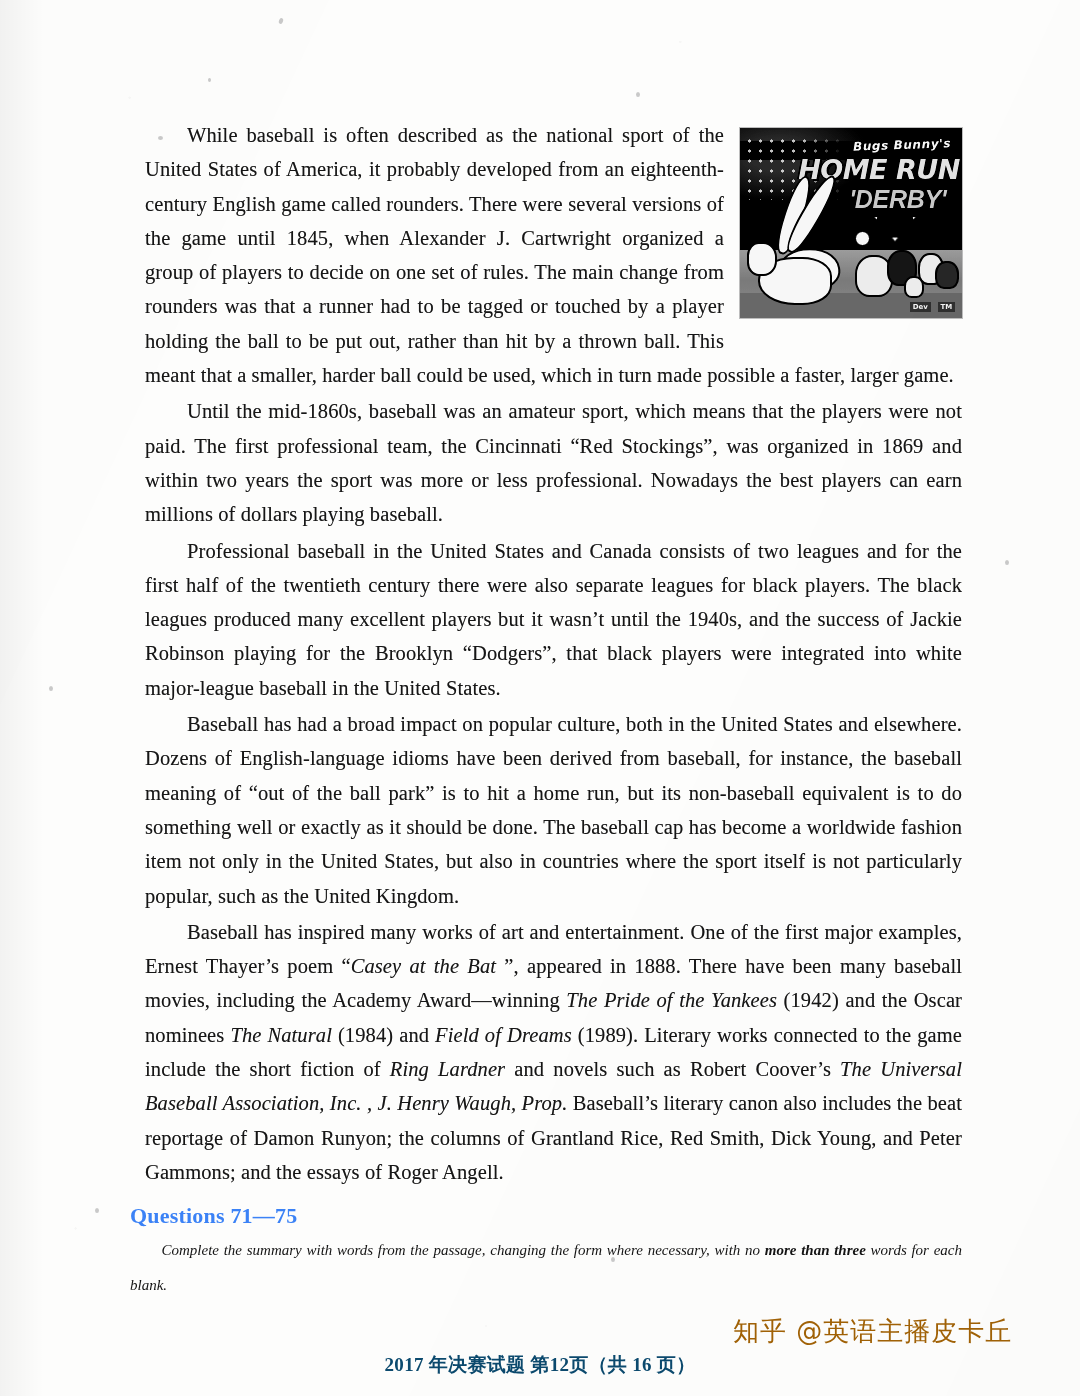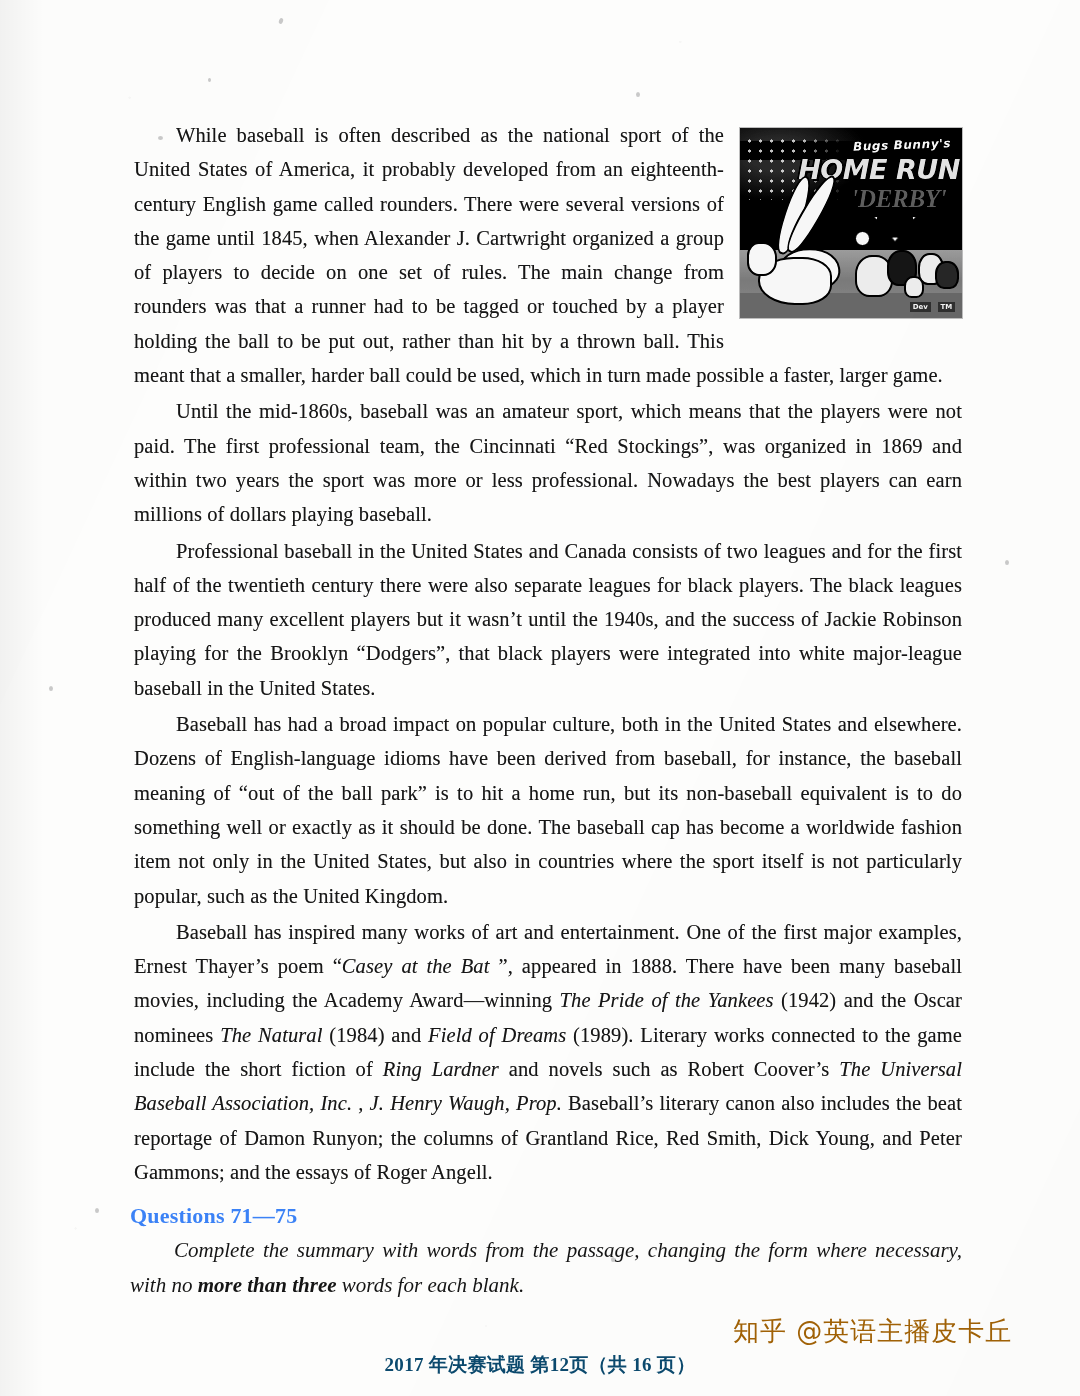--- a/index.html
+++ b/index.html
@@ -48,21 +48,21 @@
 
   
   .content {
     position: absolute;
     left: 130px;
     top: 118px;
     width: 832px;
   }
 
   p.para {
-    margin: 0 0 2px 4px;
+    margin: 0 0 2px 15px;
     font-size: 20.5px;
     line-height: 34.3px;
     text-align: justify;
     text-indent: 2.05em;
     letter-spacing: .1px;
     color: #161616;
     
     text-shadow: 0 0 .35px rgba(0,0,0,.35);
   }
 
@@ -132,25 +132,25 @@
     font-family: "DejaVu Sans", sans-serif;
     font-weight: bold; font-style: italic;
     font-size: 27px; line-height: 25px;
     letter-spacing: -.5px;
     color: #bef264;
     text-shadow: 2px 2px 0 #000, -1.5px 0 0 #000, 0 -1.5px 0 #000, 1.5px 0 0 #000;
     white-space: nowrap;
   }
   .cover .t-derby {
     position: absolute; right: 7%; top: 30%;
-    font-family: Liberation Serif, serif;
+    font-family: Liberation Sans, sans-serif;
     font-weight: bold; font-style: italic;
     font-size: 25px;
     letter-spacing: -.3px;
-    color: #ef4444;
+    color: #fdba74;
     text-shadow: 2px 2px 0 #000, -1.5px 0 0 #000, 0 -1.5px 0 #000, 1.5px 0 0 #000;
     white-space: nowrap;
   }
   .cover .plate {
     position: absolute; right: 20%; top: 46%;
     width: 40px; height: 22px;
     border-left: 3px solid #e8e8e8;
     border-right: 3px solid #e8e8e8;
     border-bottom: 3px solid #e8e8e8;
     transform: perspective(30px) rotateX(18deg) skewX(0deg);
@@ -212,21 +212,21 @@
   
   .q-head {
     margin: 14px 0 4px 0;
     font-size: 22px;
     font-weight: bold;
     letter-spacing: .2px;
     color: #3b82f6;
   }
   .q-instr {
     margin: 0;
-    font-size: 21px;
+    font-size: 15px;
     line-height: 34.3px;
     font-style: italic;
     text-align: justify;
     text-indent: 2.1em;
     color: #151515;
   }
 
   
   .footer {
     position: absolute;

